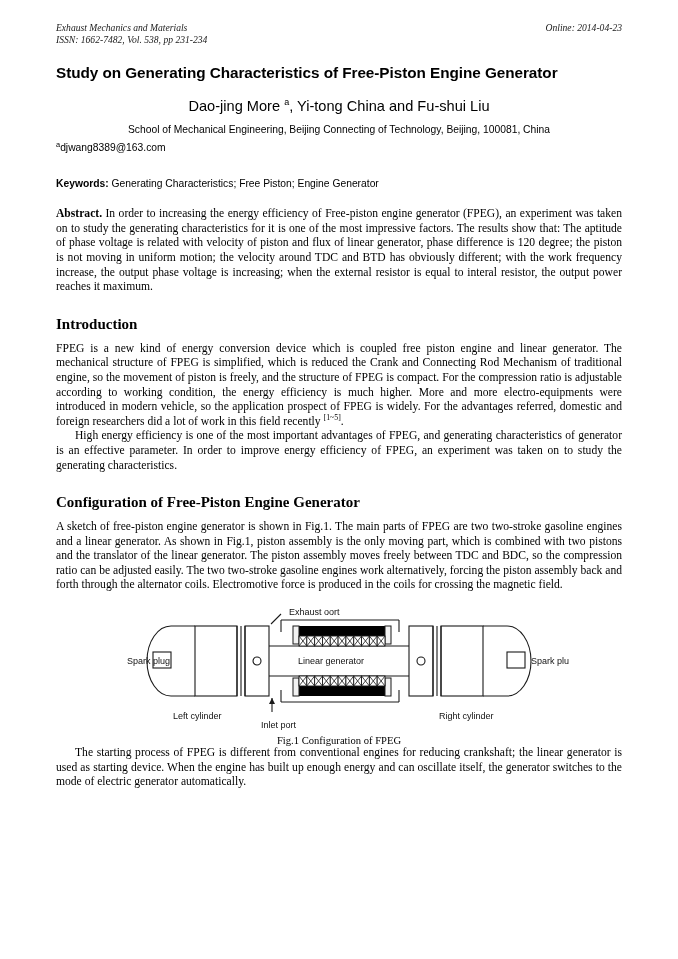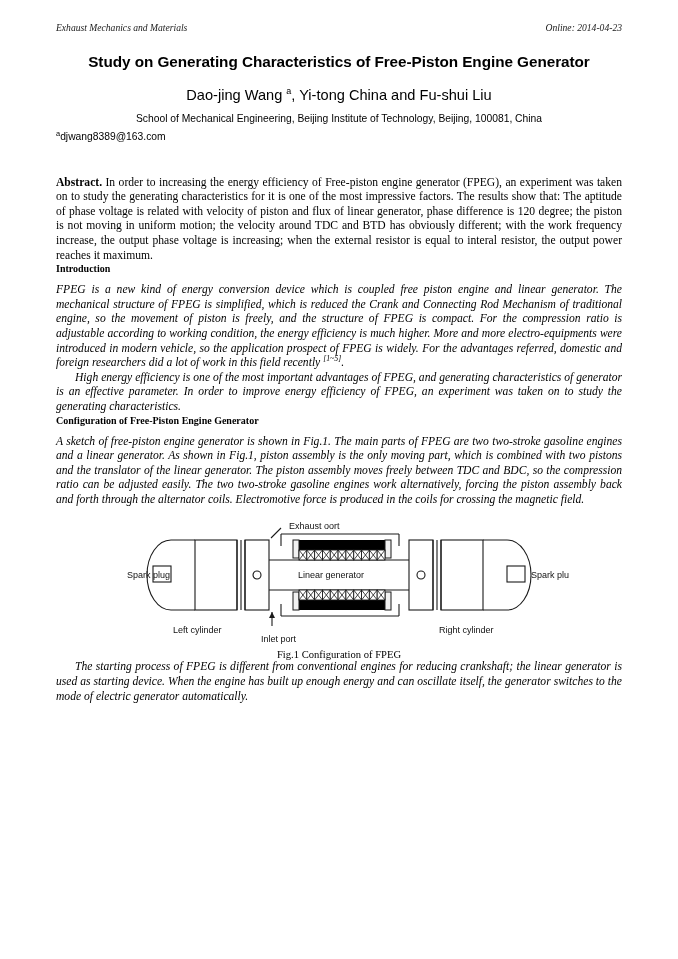--- a/index.html
+++ b/index.html
@@ -36,21 +36,20 @@
     right: 0;
     top: 0;
     font-style: italic;
     white-space: nowrap;
   }
   .masthead .line { white-space: nowrap; }
 
   
   .title {
     margin-top: 19px;
-    text-align: center;
     font-family: "Liberation Sans", "DejaVu Sans", sans-serif;
     font-weight: bold;
     font-size: 15.3px;
     letter-spacing: -0.05px;
   }
   .authors {
     margin-top: 16px;
     text-align: center;
     font-family: "Liberation Sans", "DejaVu Sans", sans-serif;
     font-size: 14.6px;
@@ -87,28 +86,29 @@
   .keywords .kw-label { font-weight: bold; }
 
   
   .para {
     font-size: 11.6px;
     line-height: 14.6px;
     text-align: justify;
     text-justify: inter-word;
     margin: 0;
   }
-  .abstract { margin-top: 34px; }
+  .abstract { margin-top: 18px; }
   .abstract .ab-label { font-weight: bold; }
   .sec-head {
-    font-size: 10px;
+    margin-top: 21px;
+    font-size: 15px;
     font-weight: bold;
   }
-  .para.after-head { margin-top: 9px; font-style: italic; }
-  .para.indent { text-indent: 19px; margin-top: 0; font-style: italic; }
+  .para.after-head { margin-top: 9px; }
+  .para.indent { text-indent: 19px; margin-top: 0; }
   .cite {
     font-size: 7.8px;
     vertical-align: super;
     line-height: 0;
   }
 
   
   .figure {
     margin-top: 13px;
     text-align: center;
@@ -127,32 +127,36 @@
   }
 </style>
 </head>
 <body>
 
 <div class="page">
 
   <div class="masthead">
     <div class="online">Online: 2014-04-23</div>
     <div class="line">Exhaust Mechanics and Materials</div>
+    <div class="line">ISSN: 1662-7482, Vol. 538, pp 231-234</div>
   </div>
 
   <div class="title">Study on Generating Characteristics of Free-Piston Engine Generator</div>
 
   <div class="authors">
-    <span>Dao-jing Wang </span><sup>a</sup><span>, Yi-tong China and Fu-shui Liu</span>
+    <span>Dao-jing More </span><sup>a</sup><span>, Yi-tong China and Fu-shui Liu</span>
   </div>
 
-  <div class="affil">School of Mechanical Engineering, Beijing Institute of Technology, Beijing, 100081, China</div>
+  <div class="affil">School of Mechanical Engineering, Beijing Connecting of Technology, Beijing, 100081, China</div>
 
   <div class="email"><sup>a</sup><span>djwang8389@163.com</span></div>
 
+  <div class="keywords">
+    <span class="kw-label">Keywords:</span><span> Generating Characteristics; Free Piston; Engine Generator</span>
+  </div>
 
   <p class="para abstract">
     <span class="ab-label">Abstract.</span><span> In order to increasing the energy efficiency of Free-piston engine generator (FPEG), an experiment was taken on to study the generating characteristics for it is one of the most impressive factors. The results show that: The aptitude of phase voltage is related with velocity of piston and flux of linear generator, phase difference is 120 degree; the piston is not moving in uniform motion; the velocity around TDC and BTD has obviously different; with the work frequency increase, the output phase voltage is increasing; when the external resistor is equal to interal resistor, the output power reaches it maximum.</span>
   </p>
 
   <div class="sec-head">Introduction</div>
 
   <p class="para after-head"><span>FPEG is a new kind of energy conversion device which is coupled free piston engine and linear generator. The mechanical structure of FPEG is simplified, which is reduced the Crank and Connecting Rod Mechanism of traditional engine, so the movement of piston is freely, and the structure of FPEG is compact. For the compression ratio is adjustable according to working condition, the energy efficiency is much higher. More and more electro-equipments were introduced in modern vehicle, so the application prospect of FPEG is widely. For the advantages referred, domestic and foreign researchers did a lot of work in this field recently </span><span class="cite">[1~5]</span><span>.</span></p>
 
   <p class="para indent">High energy efficiency is one of the most important advantages of FPEG, and generating characteristics of generator is an effective parameter. In order to improve energy efficiency of FPEG, an experiment was taken on to study the generating characteristics.</p>

